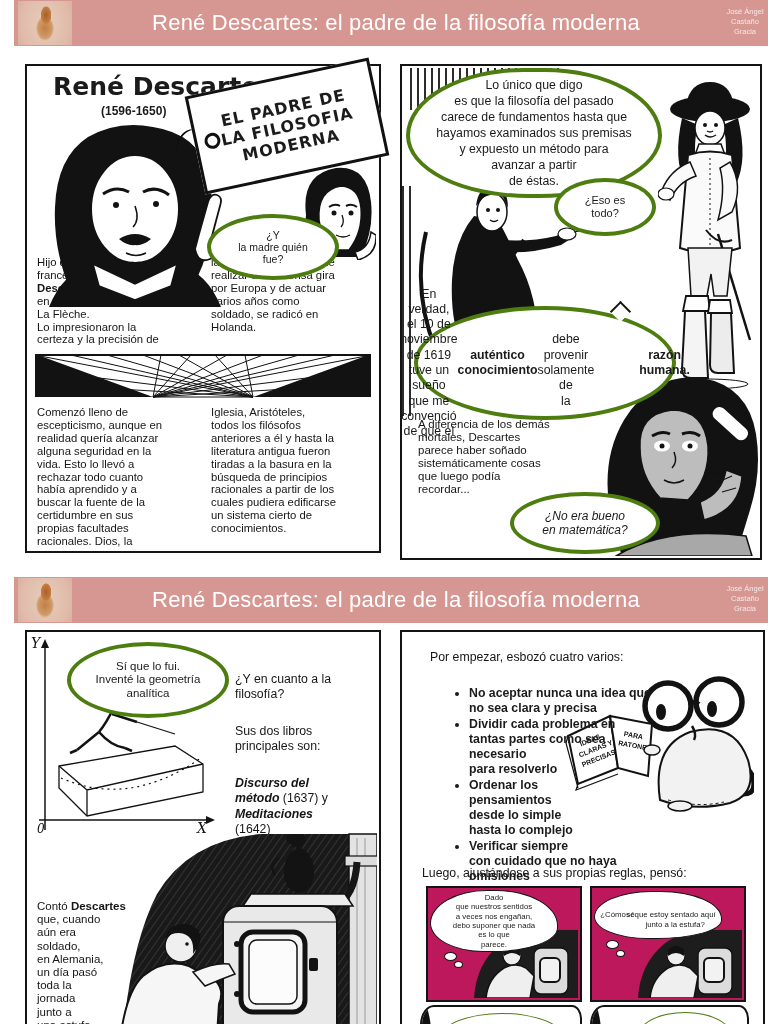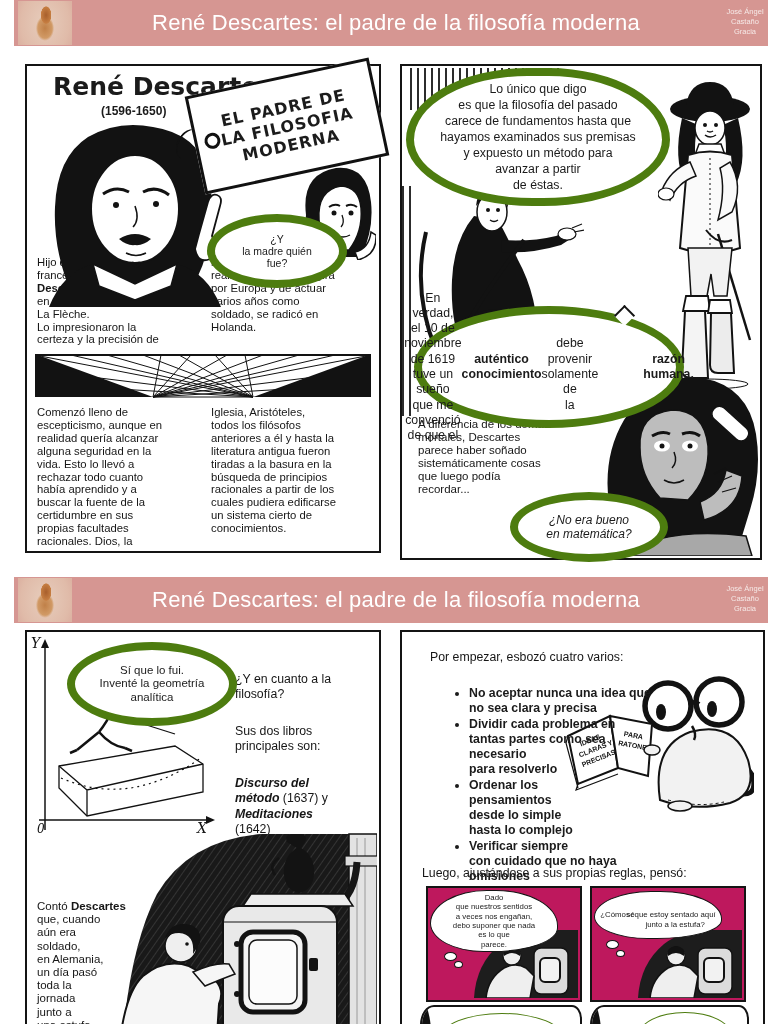--- a/index.html
+++ b/index.html
@@ -9,21 +9,21 @@
   .logo{position:absolute;left:4px;top:1px;width:54px;height:44px;background:
     radial-gradient(ellipse 9px 15px at 52% 32%, #a85f2c 0%, #c67e42 55%, rgba(0,0,0,0) 60%),
     radial-gradient(ellipse 13px 18px at 50% 62%, #c08048 0%, #d19a66 55%, rgba(0,0,0,0) 70%),
     radial-gradient(ellipse 30px 40px at 50% 50%, #e7cdbc 0%, #e0bba9 80%, #dcb2a2 100%);}
   .slide-title{position:absolute;left:70px;right:70px;top:0;height:46px;line-height:46px;text-align:center;
     color:#fff;font-size:22px;font-weight:400;letter-spacing:.2px;white-space:nowrap;}
   .author{position:absolute;right:4px;top:7px;width:58px;text-align:center;color:#f6e9e7;font-size:7.5px;line-height:10px;white-space:pre-line;}
   .panel{position:absolute;background:#fff;border:2px solid #141414;}
   .txt{position:absolute;font-size:11.3px;line-height:12.9px;color:#161616;white-space:pre-line;}
   .bubble{position:absolute;display:flex;align-items:center;justify-content:center;text-align:center;
-    background:#fff;border:8px solid #4d7c0f;border-radius:50%;white-space:pre-line;z-index:3;}
+    background:#fff;border:4px solid #4d7c0f;border-radius:50%;white-space:pre-line;z-index:3;}
   .tail{position:absolute;width:13px;height:13px;background:#fff;border-right:2px solid #141414;border-bottom:2px solid #141414;z-index:-1;}
   .cloud{position:absolute;display:flex;align-items:center;justify-content:center;text-align:center;background:#fff;
     border:1.5px solid #141414;border-radius:48% 52% 55% 45% / 58% 62% 42% 50%;white-space:pre-line;z-index:3;}
   .puff{position:absolute;background:#fff;border:1.5px solid #141414;border-radius:50%;z-index:3;}
   .hatch{position:absolute;background:repeating-linear-gradient(90deg,#2c2c2c 0 2px,rgba(0,0,0,0) 2px 7px);z-index:1;}
   .tag{position:absolute;left:166px;top:10px;width:182px;height:94px;background:#fff;border:3px solid #111;
     transform:rotate(-12deg);z-index:2;display:flex;flex-direction:column;align-items:center;justify-content:center;}
   .tag div{font-family:"DejaVu Sans",sans-serif;font-weight:bold;font-size:16px;line-height:19px;letter-spacing:1px;}
   .tag-hole{position:absolute;left:7px;top:38px;width:10px;height:10px;border:3px solid #111;border-radius:50%;background:#fff;}
   .panel-title{position:absolute;left:26px;top:6px;font-family:"DejaVu Sans",sans-serif;font-weight:bold;font-size:25px;margin:0;}
@@ -203,20 +203,22 @@
       <path d="M97,64 Q127,66 152,60 l16,-7 l3,7 l-14,9 Q127,78 98,76 Z" fill="#121212"></path>
       <ellipse cx="163" cy="58" rx="9" ry="6" fill="#fff" stroke="#121212" stroke-width="1.2"></ellipse>
       <path d="M168,52 l10,-4 m-8,8 l11,-2" stroke="#121212" stroke-width="1.2" fill="none"></path>
       <path d="M22,56 q-14,60 10,118" stroke="#121212" stroke-width="4" fill="none"></path>
       <path d="M30,180 Q70,110 140,150" stroke="#121212" stroke-width="4" fill="none"></path>
       <path d="M120,64 Q70,130 42,186" stroke="#121212" stroke-width="4" fill="none"></path>
       <circle cx="58" cy="158" r="9" fill="none" stroke="#121212" stroke-width="3"></circle>
       <path d="M20,190 h130" stroke="#121212" stroke-width="3"></path>
     </svg>
 
+    <div class="bubble" style="left:152px;top:112px;width:94px;height:50px;font-size:11px;line-height:13px;">¿Eso es
+todo?</div>
 
     <div class="bubble" style="left:12px;top:240px;width:254px;height:106px;font-size:12.3px;line-height:15.3px;">
       <span class="tail" style="right:44px;top:-6px;transform:rotate(-135deg);"></span>
     <span>En verdad,
 el 10 de noviembre de 1619
 tuve un sueño que me convenció
 de que el </span><span style="font-weight: bold;">auténtico conocimiento</span><span>
 debe provenir solamente de
 la </span><span style="font-weight: bold; margin-left: 45px;">razón humana.</span></div>
 

